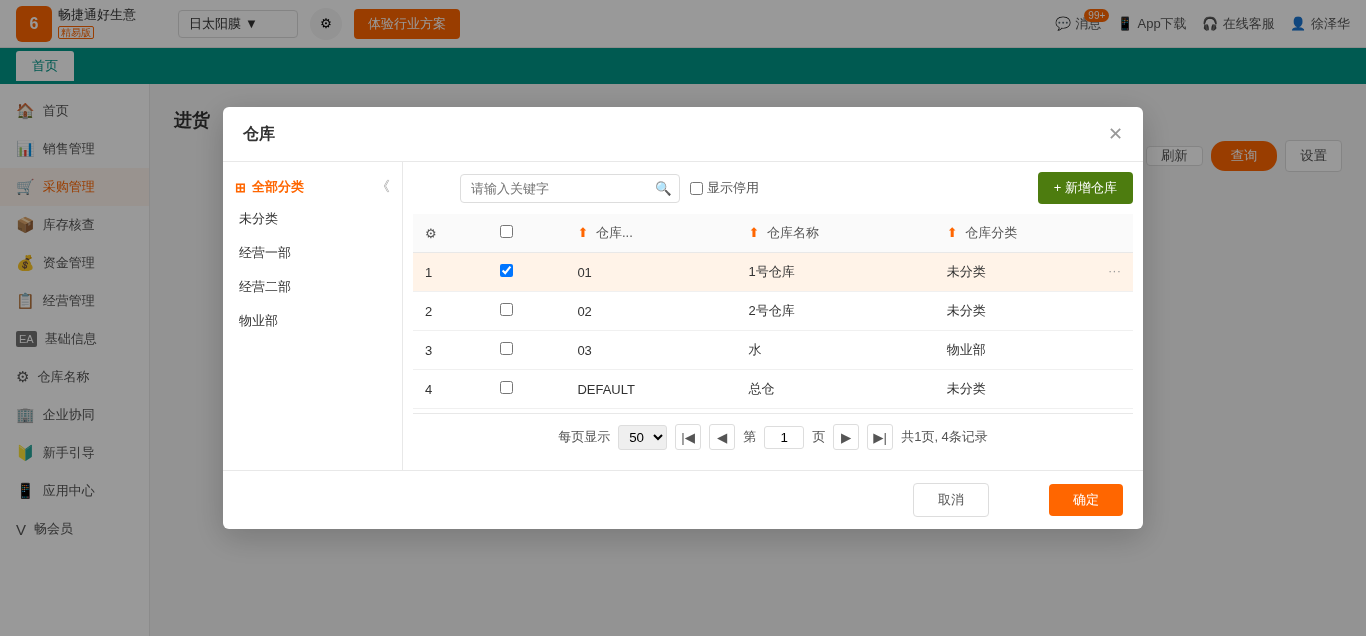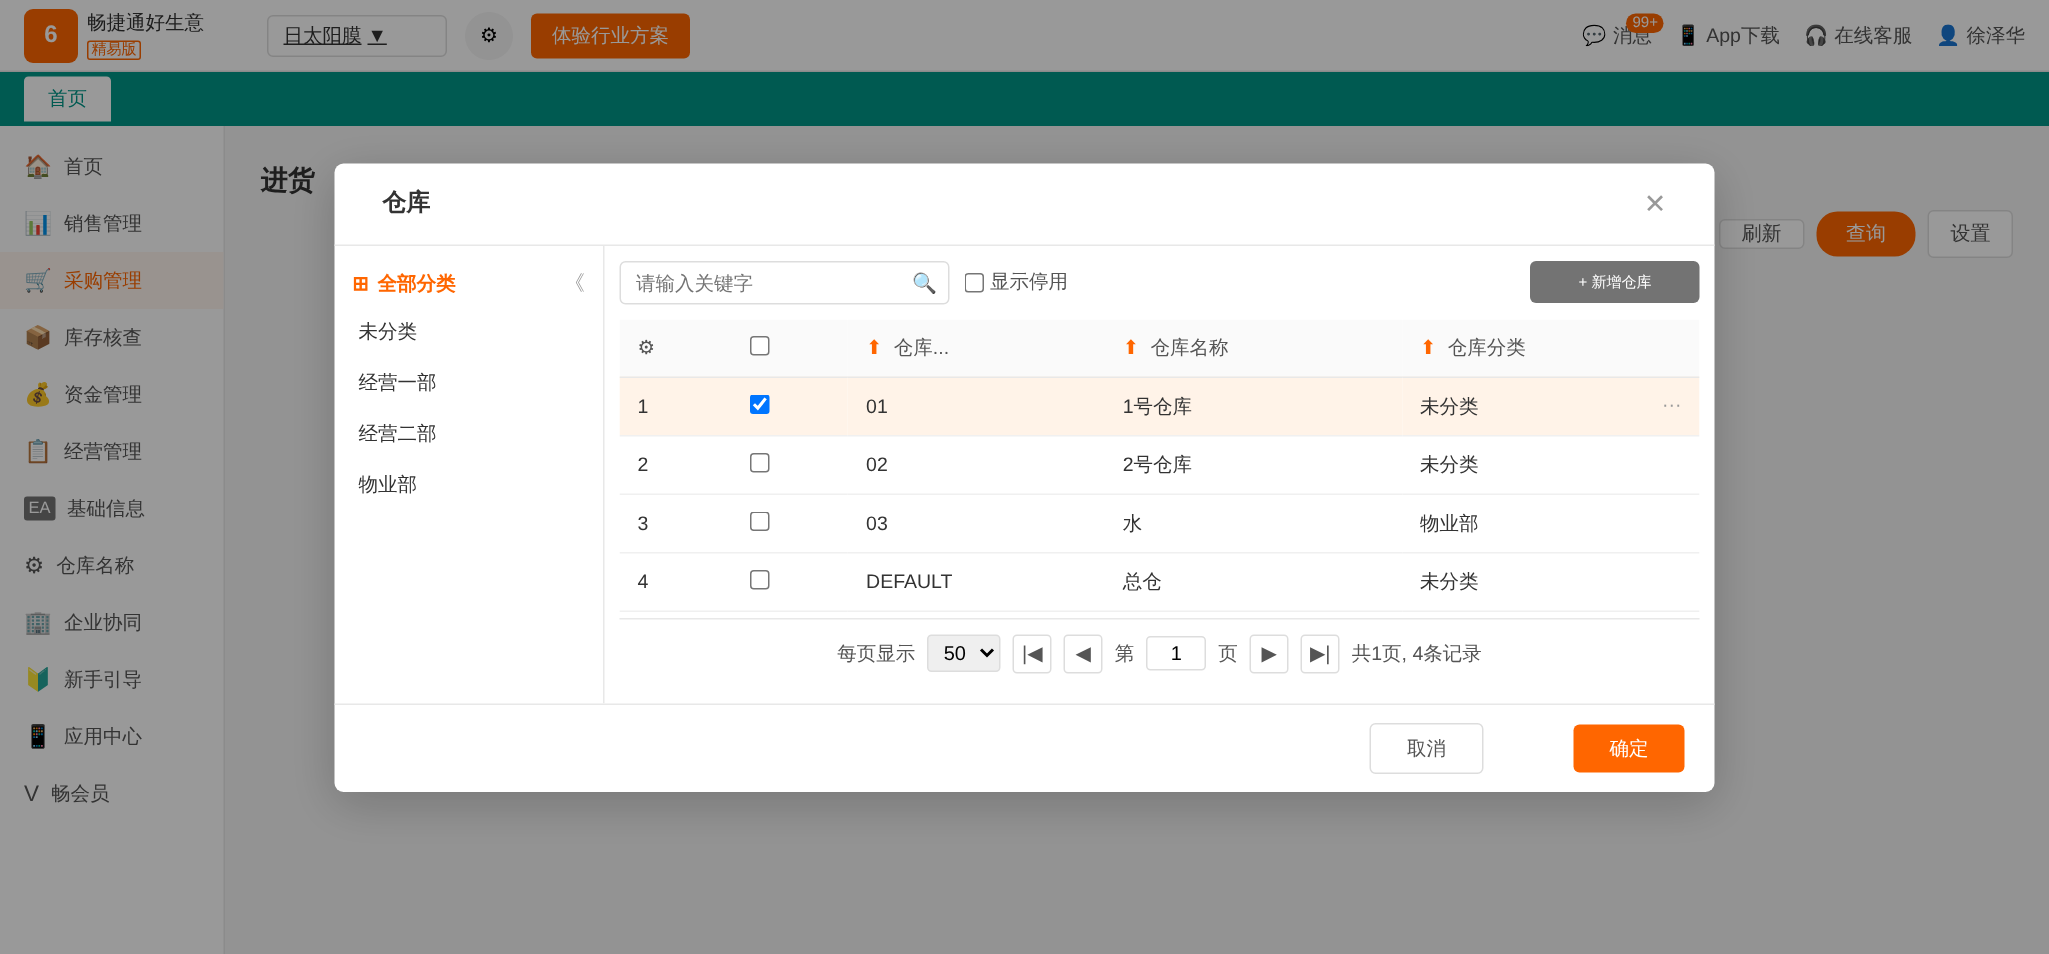--- a/index.html
+++ b/index.html
@@ -26,21 +26,21 @@
       background: #f60;
       border-radius: 6px;
       display: flex; align-items: center; justify-content: center;
       color: #fff; font-weight: bold; font-size: 16px;
     }
     .logo-text { font-size: 13px; color: #333; line-height: 1.3; }
     .logo-badge { font-size: 10px; color: #f60; border: 1px solid #f60; border-radius: 2px; padding: 0 2px; }
     .company-selector {
       display: flex; align-items: center; gap: 4px;
       border: 1px solid #ddd; border-radius: 4px; padding: 4px 10px;
-      cursor: pointer; color: #333; min-width: 120px; text-decoration: underline;
+      cursor: pointer; color: #333; min-width: 120px;
     }
     .try-btn {
       background: #f60; color: #fff; border: none; border-radius: 4px;
       padding: 6px 14px; cursor: pointer; font-size: 13px;
     }
     .header-right {
       margin-left: auto;
       display: flex; align-items: center; gap: 16px;
     }
     .header-icon-item {
@@ -125,21 +125,21 @@
       width: 920px;
       max-height: 580px;
       display: flex;
       flex-direction: column;
       box-shadow: 0 8px 32px rgba(0,0,0,0.2);
     }
     .dialog-header {
       display: flex;
       align-items: center;
       justify-content: space-between;
-      padding: 16px 32px;
+      padding: 16px 20px;
       border-bottom: 1px solid #e8e8e8;
     }
     .dialog-title { font-size: 16px; font-weight: bold; color: #333; }
     .dialog-close {
       cursor: pointer; color: #999; font-size: 18px; border: none; background: none;
     }
     .dialog-body {
       display: flex;
       flex: 1;
       overflow: hidden;
@@ -171,38 +171,38 @@
       flex: 1;
       display: flex;
       flex-direction: column;
       padding: 10px;
     }
     .toolbar {
       display: flex; align-items: center; gap: 10px; margin-bottom: 10px;
     }
     .search-input-wrap {
       position: relative;
-      display: flex; align-items: center;
+      display: flex; align-items: center; margin-left: 47px;
     }
     .search-input {
       border: 1px solid #ddd; border-radius: 4px;
       padding: 6px 30px 6px 10px;
       font-size: 13px; width: 220px; outline: none;
     }
     .search-icon-btn {
       position: absolute; right: 8px;
       background: none; border: none; cursor: pointer; color: #999;
     }
     .checkbox-label {
       display: flex; align-items: center; gap: 4px; color: #555; cursor: pointer;
     }
     .add-btn {
       margin-left: auto;
-      background: #737373; color: #fff; border: none; border-radius: 4px;
-      padding: 7px 32px; cursor: pointer; font-size: 10px;
+      background: #4d7c0f; color: #fff; border: none; border-radius: 4px;
+      padding: 7px 16px; cursor: pointer; font-size: 13px;
     }
 
     
     .table-wrap { flex: 1; overflow: auto; }
     table { width: 100%; border-collapse: collapse; }
     th {
       background: #fafafa; border-bottom: 1px solid #e8e8e8;
       padding: 10px 12px; text-align: left; color: #555; font-weight: normal;
       font-size: 13px;
     }

